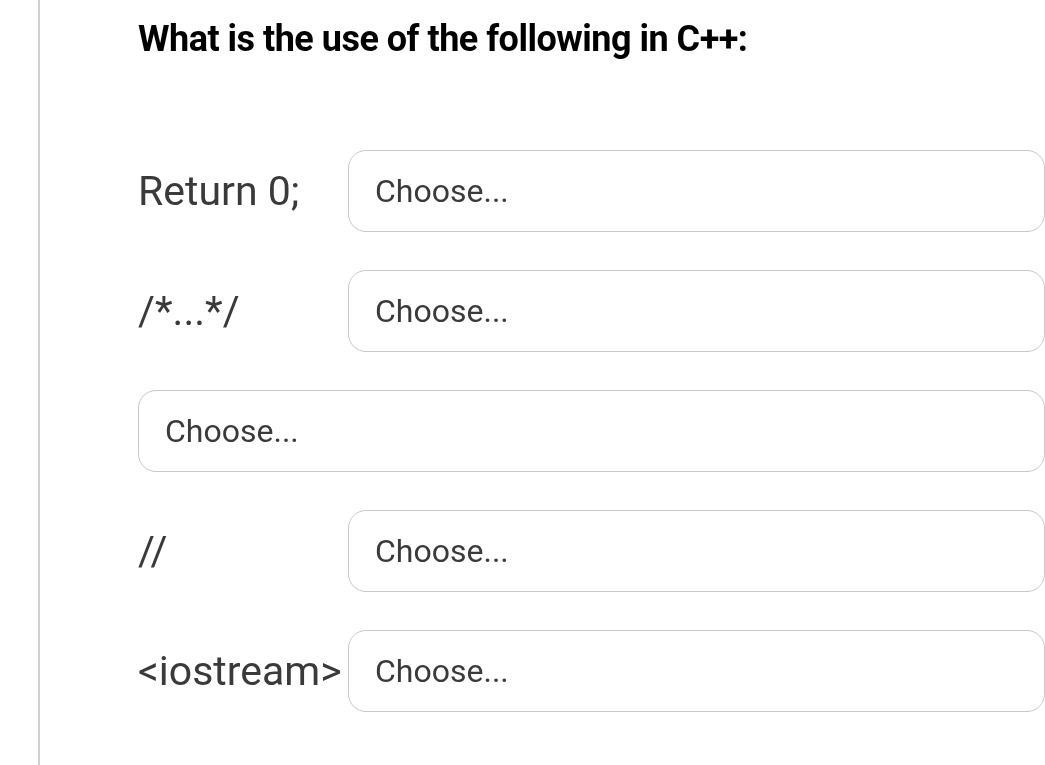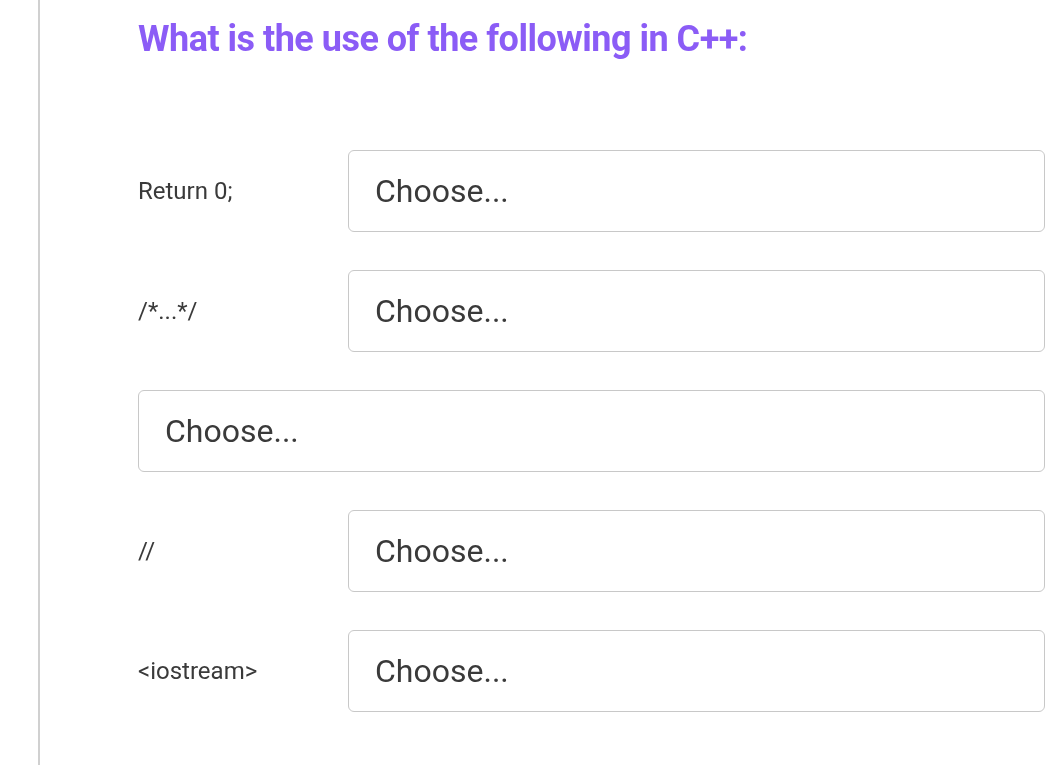--- a/index.html
+++ b/index.html
@@ -16,45 +16,45 @@
       border-left: 2px solid #d0d0d0;
       margin-left: 38px;
       padding-left: 98px;
       padding-top: 18px;
       padding-bottom: 50px;
       min-height: 765px;
     }
     .question-title {
       font-size: 36px;
       font-weight: 700;
-      color: #8b5cf6;
+      color: #000000;
       margin-bottom: 90px;
       letter-spacing: -0.5px;
     }
     .match-row {
       display: flex;
       align-items: center;
       margin-bottom: 38px;
     }
     .match-label {
-      font-size: 24px;
+      font-size: 41px;
       color: #3a3a3a;
       width: 210px;
       flex-shrink: 0;
       font-weight: 400;
     }
     .select-wrap {
       flex: 1;
       position: relative;
     }
     .select-box {
       width: 100%;
       height: 82px;
       border: 1px solid #c8c8c8;
-      border-radius: 6px;
+      border-radius: 18px;
       background: #fff;
       font-size: 32px;
       color: #3a3a3a;
       padding: 0 26px;
       appearance: none;
       -webkit-appearance: none;
       -moz-appearance: none;
       cursor: pointer;
       font-family: inherit;
       text-align: left;

